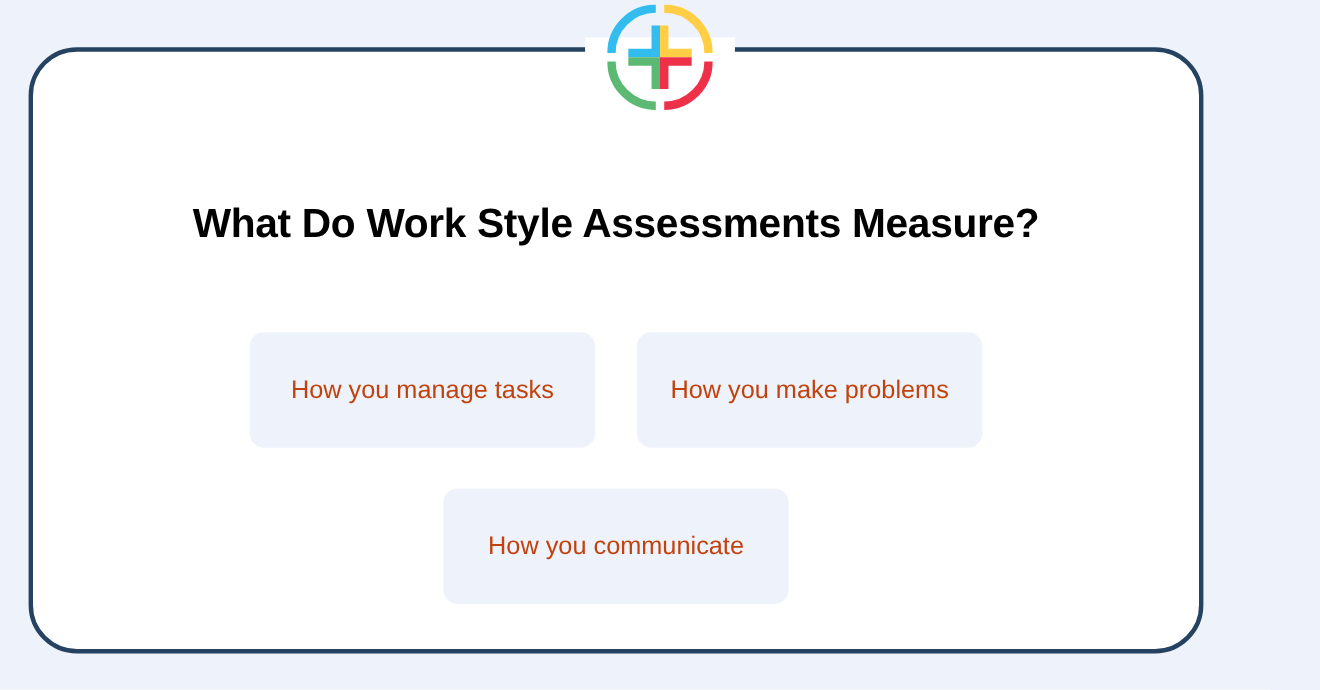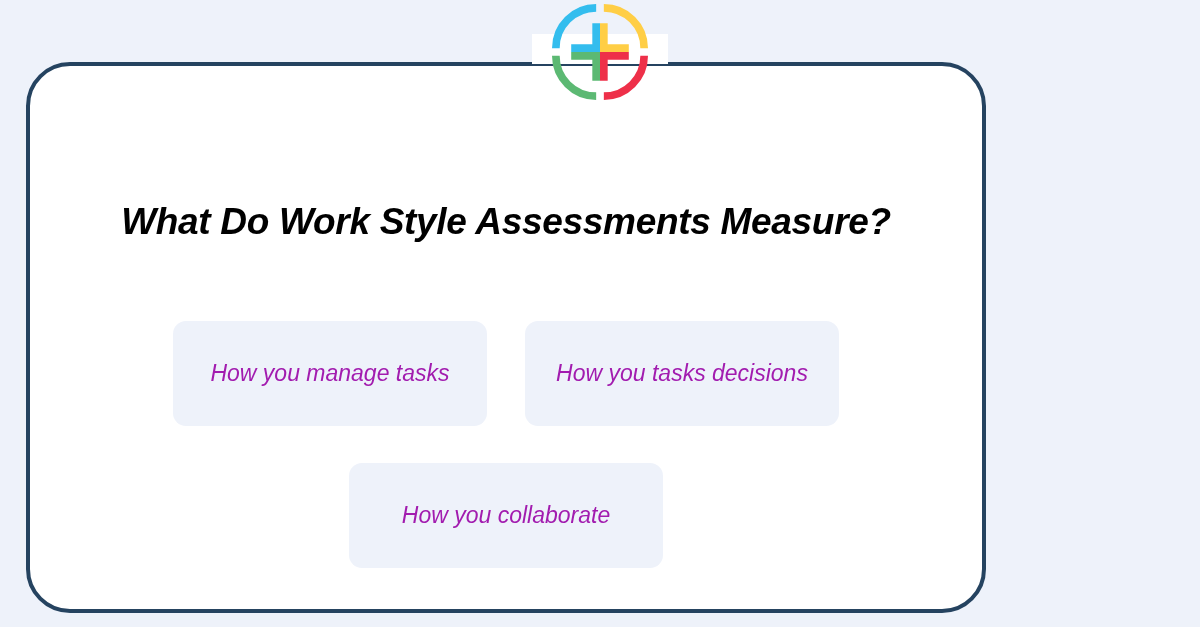--- a/index.html
+++ b/index.html
@@ -20,27 +20,26 @@
   .stage {
     position: relative;
     width: 1200px;
     height: 627px;
   }
 
   
   .panel {
     position: absolute;
     left: 26px;
-    top: 62px;
-    width: 960px;
+    top: 43px;
+    width: 1068px;
     height: 551px;
     background: #ffffff;
     border: 4px solid #254360;
     border-radius: 44px;
-    font-style: italic;
   }
 
   
   .logo-wrap {
     position: absolute;
     left: 50%;
     top: 4px;
     transform: translateX(-50%);
     width: 136px;
     height: 96px;
@@ -103,21 +102,21 @@
   .chip {
     width: 314px;
     height: 105px;
     background: #eef2fa;
     border-radius: 13px;
     display: flex;
     align-items: center;
     justify-content: center;
     text-align: right;
     padding: 14px 16px;
-    color: #a21caf;
+    color: #c2410c;
     font-size: 23px;
     font-weight: 400;
     line-height: 1.42;
   }
   .chip span { display: block; }
 </style>
 </head>
 <body>
 
 <div class="stage">
@@ -126,27 +125,27 @@
 
     <div class="title">What Do Work Style Assessments Measure?</div>
 
     <div class="rows">
 
       <div class="row">
         <div class="chip">
           <span>How you manage tasks</span>
         </div>
         <div class="chip">
-          <span>How you tasks decisions</span>
+          <span>How you make problems</span>
         </div>
       </div>
 
       <div class="row">
         <div class="chip">
-          <span>How you collaborate</span>
+          <span>How you communicate</span>
         </div>
       </div>
 
     </div>
   </div>
 
   <div class="logo-mask-top"></div>
   <div class="logo-mask"></div>
 
   <div class="logo-wrap">

